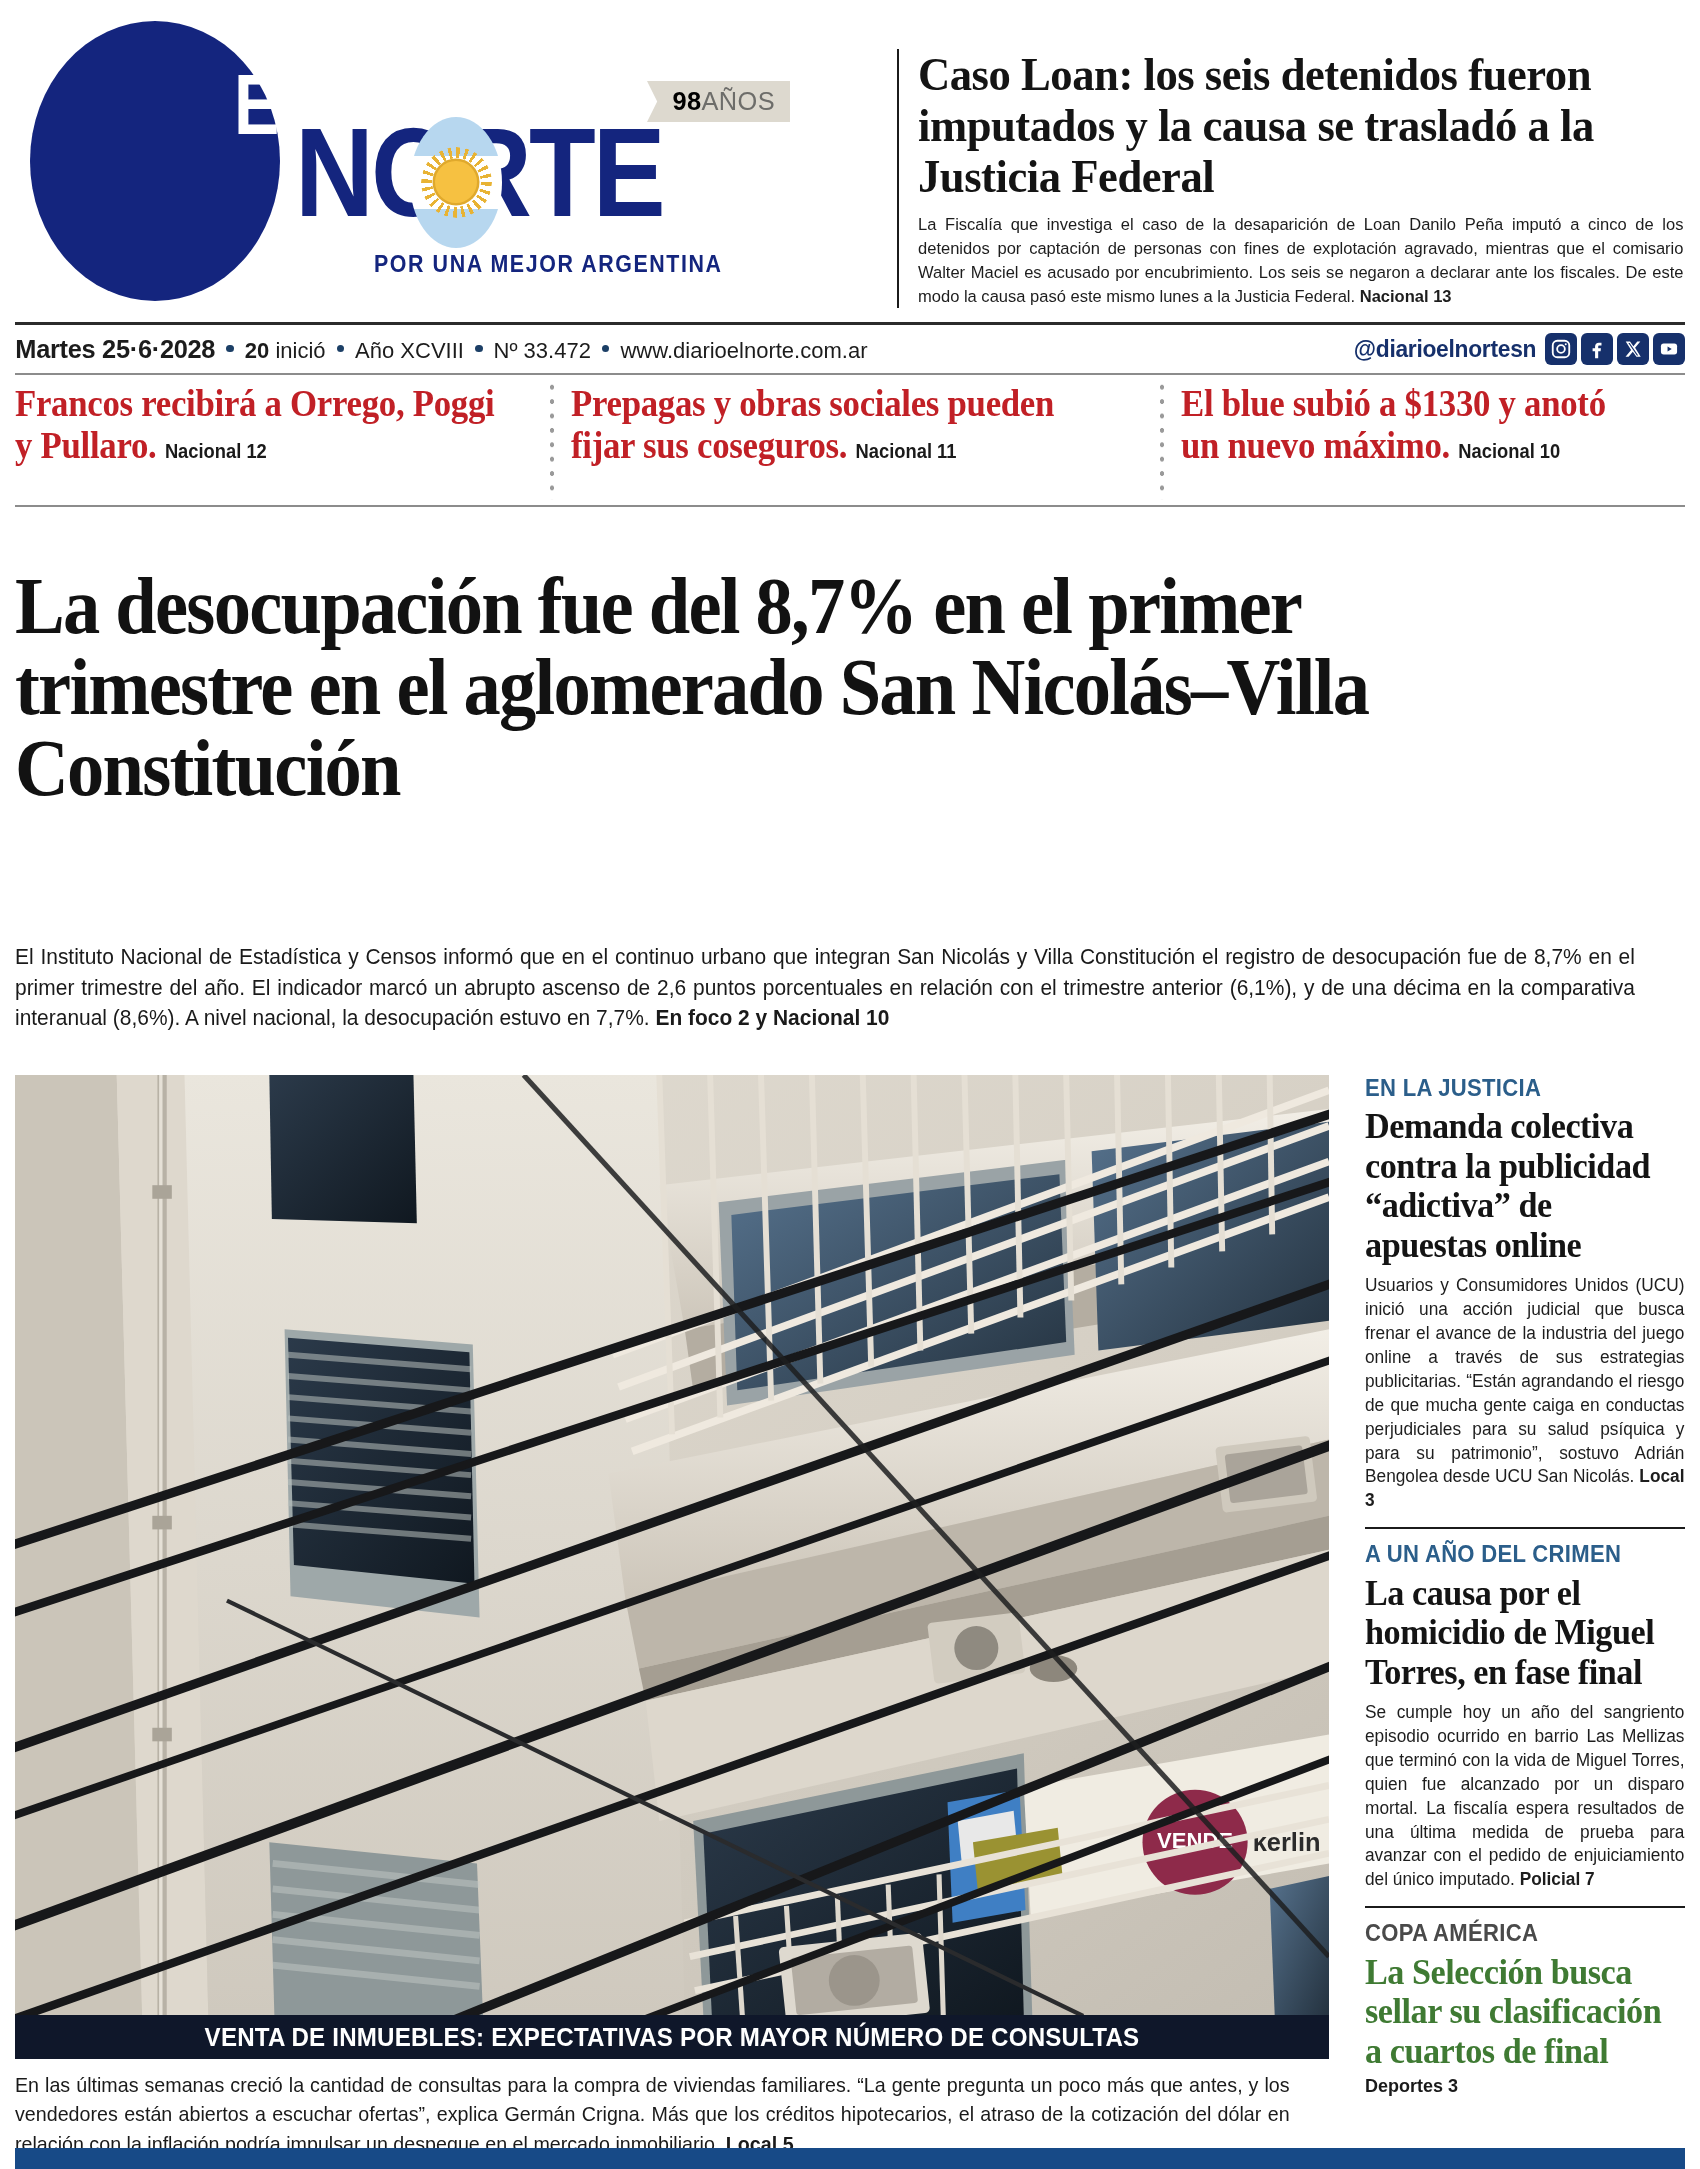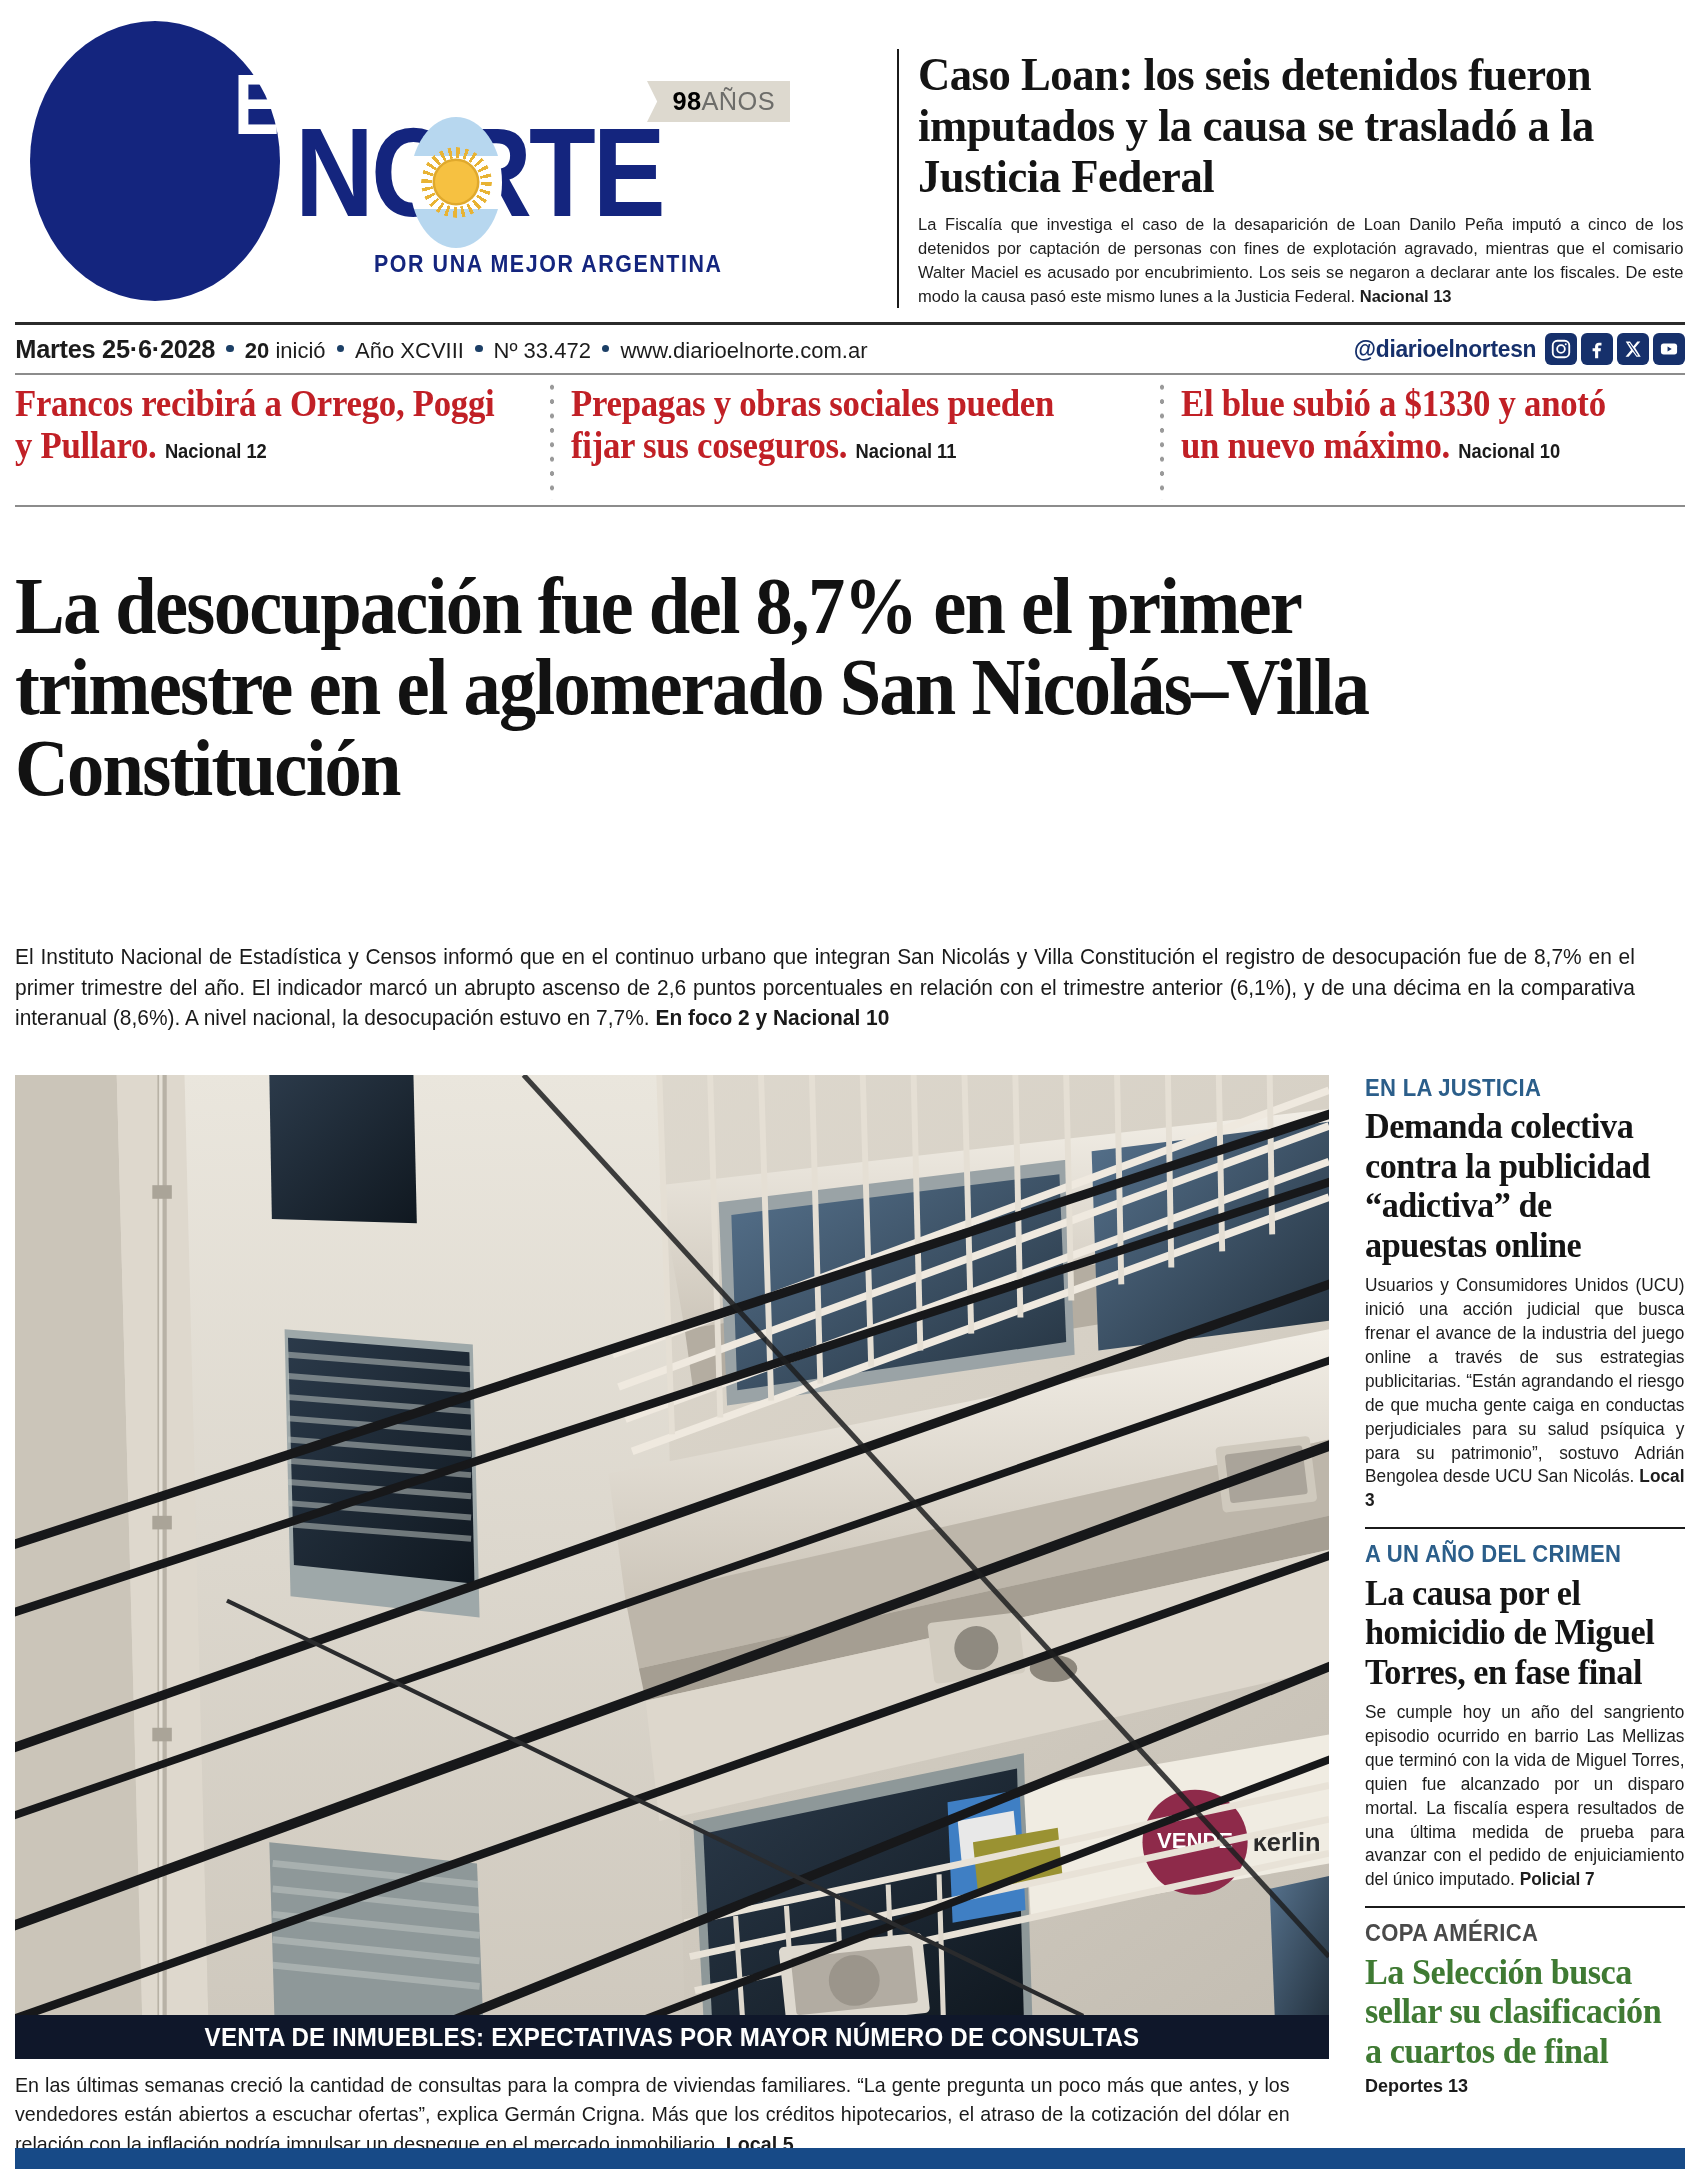--- a/index.html
+++ b/index.html
@@ -691,21 +691,21 @@
         <span>Se cumple hoy un año del sangriento episodio ocurrido en barrio Las Mellizas que terminó con la vida de Miguel Torres, quien fue alcanzado por un disparo mortal. La fiscalía espera resultados de una última medida de prueba para avanzar con el pedido de enjuiciamiento del único imputado.</span>
         <b>Policial 7</b>
       </div>
     </div>
 
     <div class="sb-divider"></div>
 
     <div>
       <div class="sb-kicker gray">COPA AMÉRICA</div>
       <div class="sb-head green">La Selección busca sellar su clasificación a cuartos de final</div>
-      <div class="sb-ref">Deportes 13</div>
+      <div class="sb-ref">Deportes 3</div>
     </div>
 
   </div>
 
   <div class="bottom-bar"></div>
 
 </div>
 
 
 </body></html>

